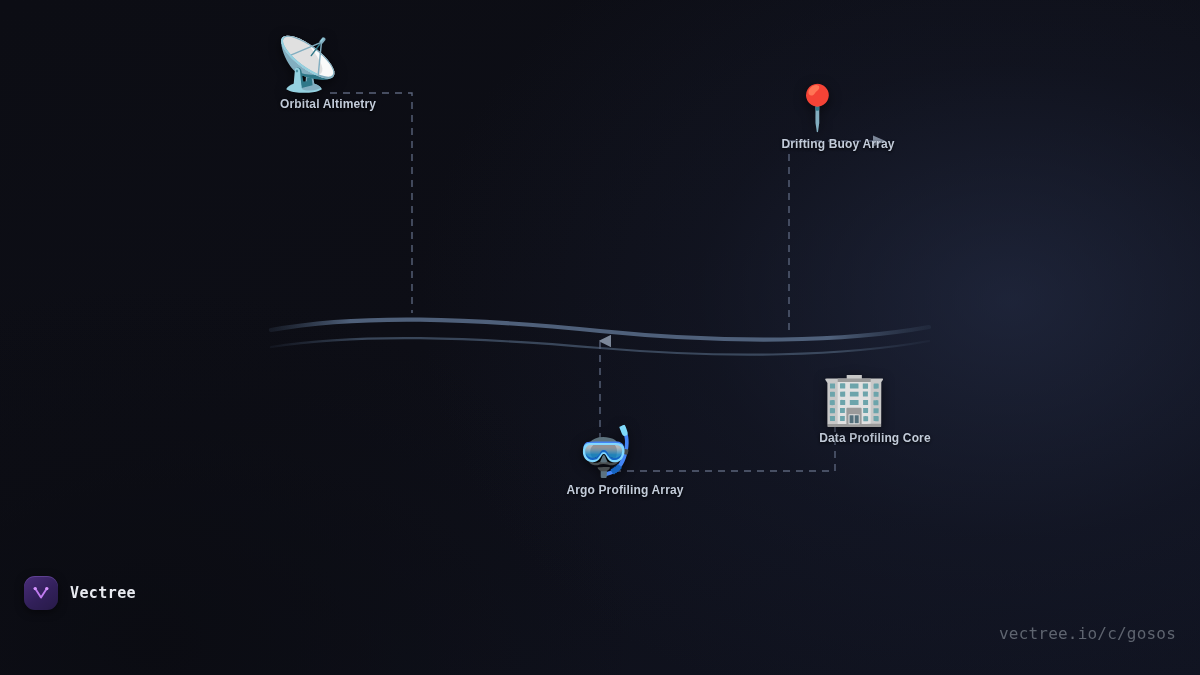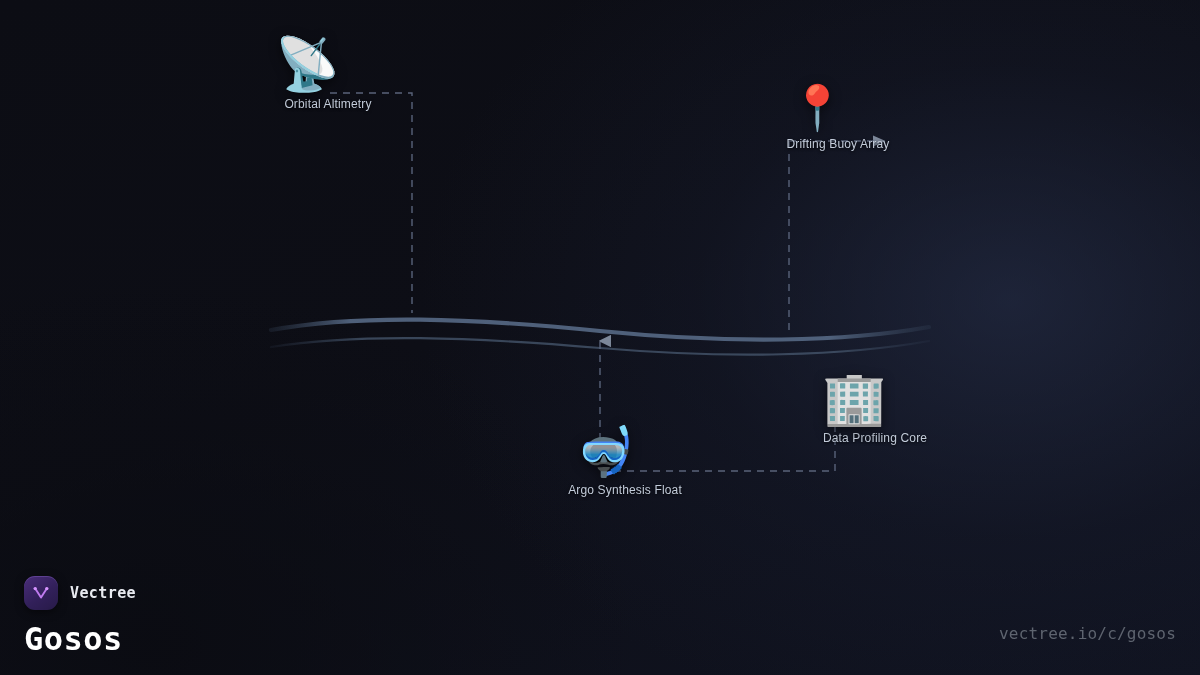--- a/index.html
+++ b/index.html
@@ -27,21 +27,21 @@
     transform:translate(-50%,0);
     user-select:none;
   }
   .node .glyph {
     line-height:1;
     filter:drop-shadow(0 3px 6px rgba(0,0,0,0.55));
   }
   .node .label {
     margin-top:7px;
     font-size:12px;
-    font-weight:normal;
+    font-weight:bold;
     letter-spacing:0.15px;
     color:#c3ccda;
     white-space:nowrap;
     text-shadow:0 1px 3px rgba(0,0,0,0.85);
     margin-left:40px;
   }
 
   #node-0 { left:308px; top:38px; }
   #node-0 .glyph { font-size:52px; }
   #node-1 { left:818px; top:86px; }
@@ -133,37 +133,36 @@
     <div class="label">Orbital Altimetry</div>
   </div>
 
   <div class="node" id="node-1">
     <div class="glyph">📍</div>
     <div class="label">Drifting Buoy Array</div>
   </div>
 
   <div class="node" id="node-2">
     <div class="glyph">🤿</div>
-    <div class="label">Argo Synthesis Float</div>
+    <div class="label">Argo Profiling Array</div>
   </div>
 
   <div class="node" id="node-3">
     <div class="glyph">🏢</div>
     <div class="label">Data Profiling Core</div>
   </div>
 
   <div id="brand">
     <div id="brand-row">
       <div id="brand-mark">
         <svg width="20" height="20" viewBox="0 0 20 20" aria-hidden="true">
           <path d="M4.2 5.6 L10 14.6 L15.8 5.6" fill="none" stroke="#c07bf0" stroke-width="1.9" stroke-linecap="round" stroke-linejoin="round"></path>
           <circle cx="4.2" cy="5.6" r="1.7" fill="#d694ff"></circle>
           <circle cx="15.8" cy="5.6" r="1.7" fill="#d694ff"></circle>
         </svg>
       </div>
       <div id="brand-name">Vectree</div>
     </div>
-    <div id="deck-title">Gosos</div>
   </div>
 
   <div id="url">vectree.io/c/gosos</div>
 
 </div>
 
 </body></html>

